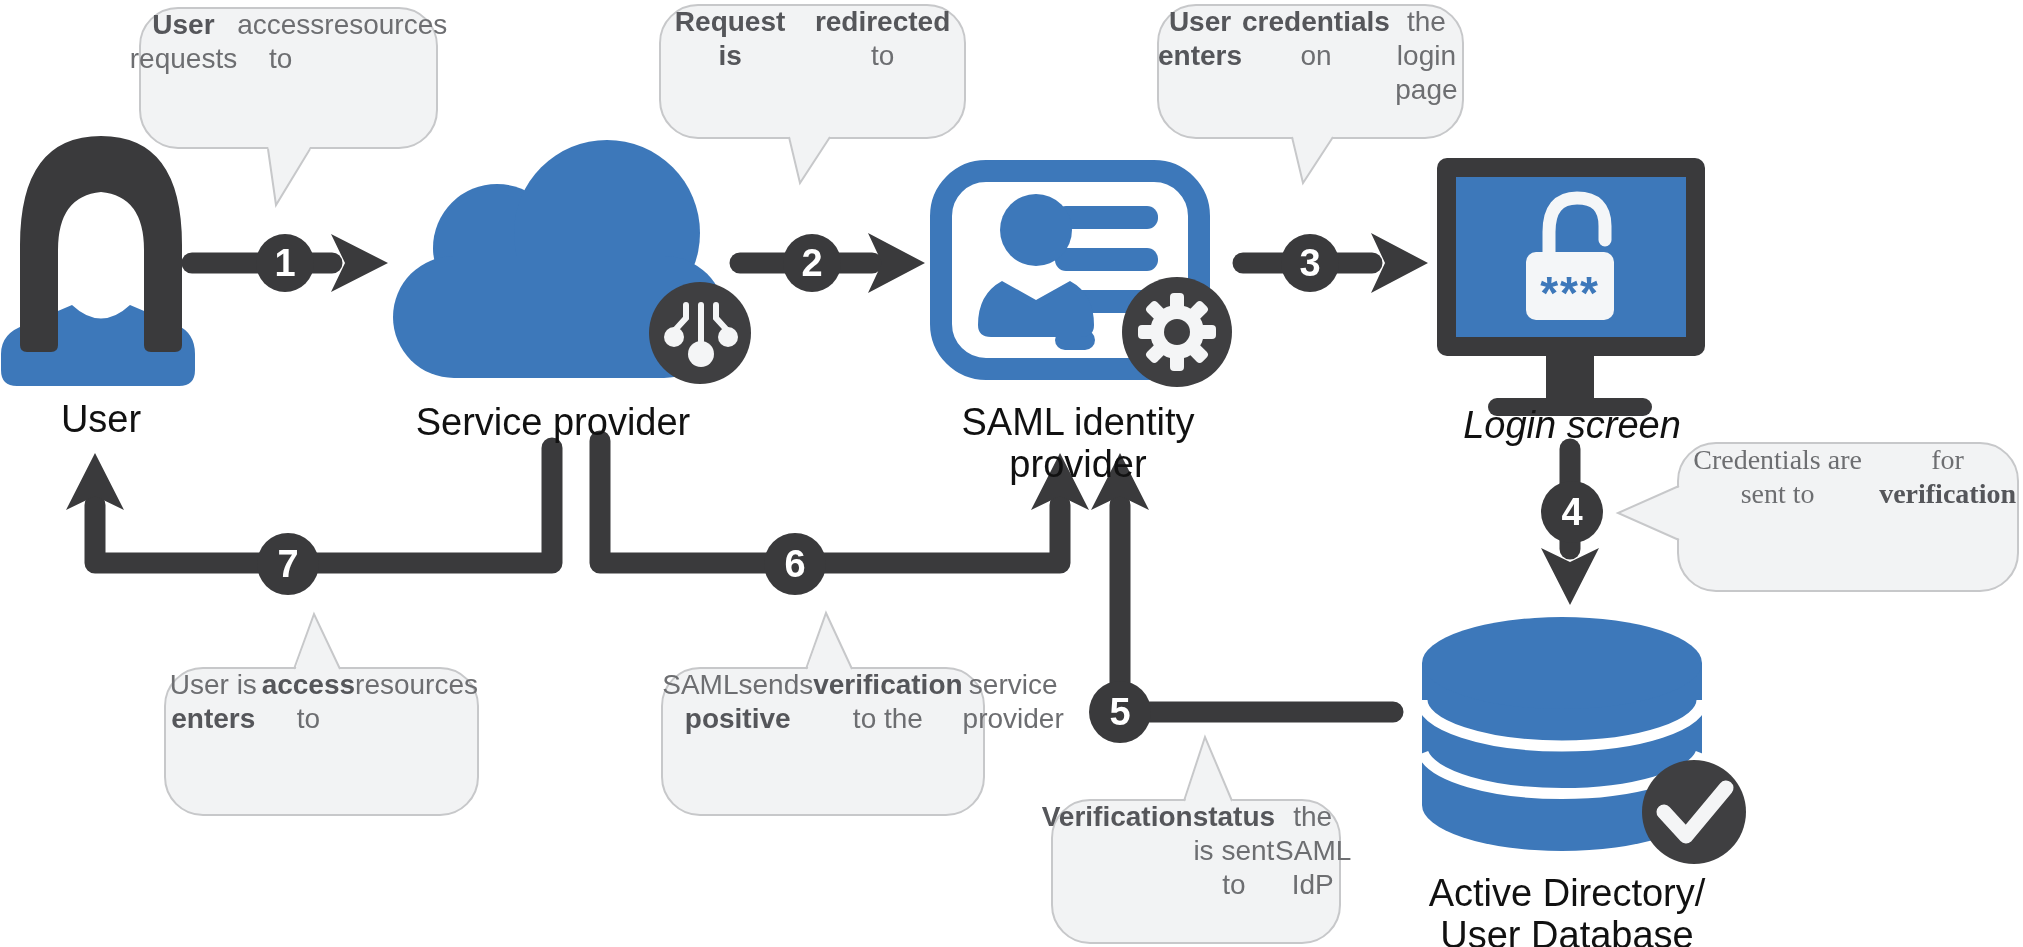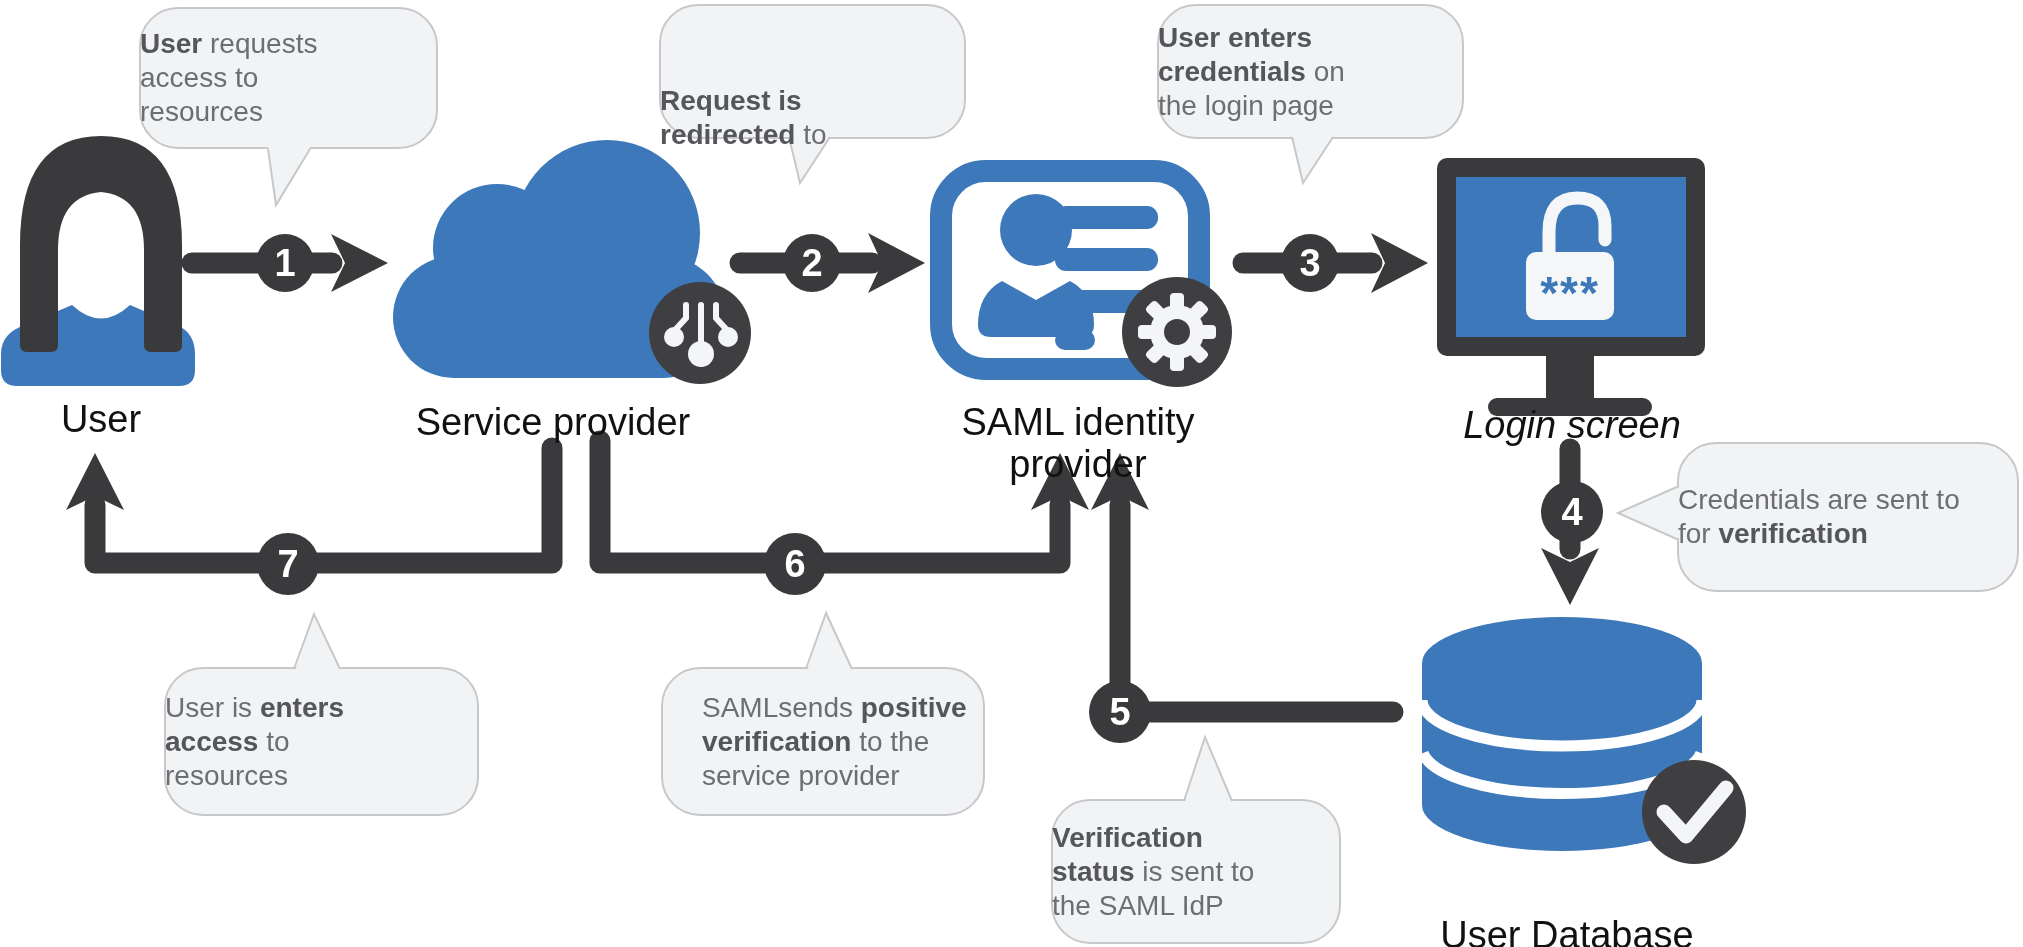--- a/index.html
+++ b/index.html
@@ -7,22 +7,22 @@
     position:relative;width:2023px;height:947px;background:#ffffff;
     font-family:"Liberation Sans",sans-serif;overflow:hidden;
   }
   .stage svg.layer{position:absolute;left:0;top:0;}
   .step-circle{
     position:absolute;width:58px;height:58px;border-radius:50%;
     background:#3a3a3c;color:#ffffff;font-size:38px;font-weight:bold;
     display:flex;align-items:center;justify-content:center;
   }
   .bubble-text{
-    position:absolute;display:flex;flex-direction:column;justify-content:center;
-    color:#6d6e71;font-size:28px;line-height:34px;
+    position:absolute;display:flex;justify-content:center;
+    text-align:center;color:#6d6e71;font-size:28px;line-height:34px;
   }
   .bubble-text .b{font-weight:bold;color:#55565a;}
   .entity-label{
     position:absolute;text-align:center;color:#111111;font-size:38px;line-height:42px;
   }
 </style>
 </head>
 <body>
 
 <div class="stage">
@@ -177,39 +177,39 @@
     </div>
   <div class="step-circle" style="left:257px;top:533px;width:62px;height:62px;">
       <span>7</span>
     </div>
 
   <div class="entity-label" style="left:1px;top:398px;width:200px;"><span>User</span></div>
   <div class="entity-label" style="left:403px;top:401px;width:300px;"><span>Service provider</span></div>
   <div class="entity-label" style="left:888px;top:401px;width:380px;"><span>SAML identity provider</span></div>
   <div class="entity-label" style="left:1422px;top:404px;width:300px;font-style:italic;"><span>Login screen</span></div>
   <div class="entity-label" style="left:1417px;top:872px;width:300px;">
-    <br>
+    <span>Active Directory/</span><br>
     <span>User Database</span>
   </div>
 
   <div class="bubble-text" style="left:140px;top:8px;width:297px;height:140px;">
       <div><span class="b">User</span><span> requests</span></div>
       <div><span>access to</span></div>
       <div><span>resources</span></div>
     </div>
-  <div class="bubble-text" style="left:660px;top:5px;width:305px;height:133px;margin-top:46px;">
+  <div class="bubble-text" style="left:660px;top:5px;width:305px;height:133px;">
       <div><span class="b">Request is</span></div>
       <div><span class="b">redirected</span><span> to</span></div>
     </div>
   <div class="bubble-text" style="left:1158px;top:5px;width:305px;height:133px;">
       <div><span class="b">User enters</span></div>
       <div><span class="b">credentials</span><span> on</span></div>
       <div><span>the login page</span></div>
     </div>
-  <div class="bubble-text" style="left:1678px;top:443px;width:340px;height:148px;">
+  <div class="bubble-text" style="left:1678px;top:443px;width:340px;height:148px;font-family:Liberation Serif, serif;">
       <div><span>Credentials are sent to</span></div>
       <div><span>for </span><span class="b">verification</span></div>
     </div>
   <div class="bubble-text" style="left:1052px;top:800px;width:288px;height:143px;">
       <div><span class="b">Verification</span></div>
       <div><span class="b">status</span><span> is sent to</span></div>
       <div><span>the SAML IdP</span></div>
     </div>
   <div class="bubble-text" style="left:662px;top:668px;width:322px;height:147px;margin-left:40px;">
       <div><span>SAMLsends </span><span class="b">positive</span></div>

